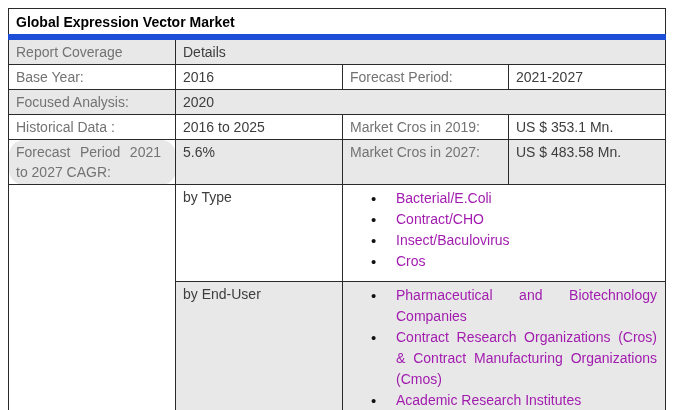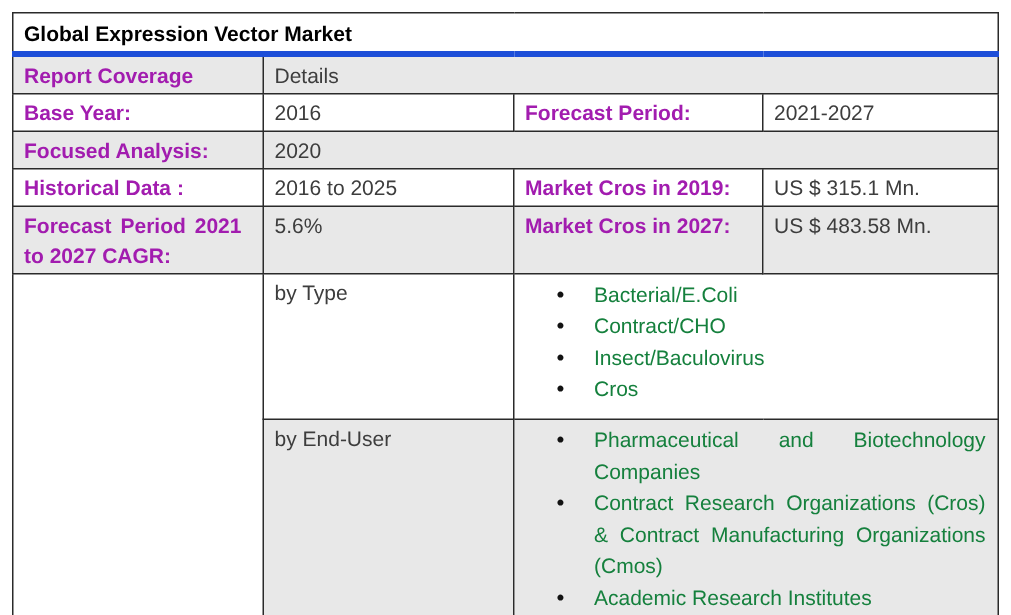--- a/index.html
+++ b/index.html
@@ -24,55 +24,55 @@
   td {
     border: 1px solid #2a2a2a;
     vertical-align: top;
     padding: 2px 8px 2px 7px;
     font-size: 14px;
     line-height: 20px;
     color: #3d3d3d;
     overflow: hidden;
   }
   td.b {
-    font-weight: bold;
-    color: #a21caf;
+    font-weight: normal;
+    color: #737373;
     margin-left: 31px;
   }
   tr.shade td { background: #e8e8e8; }
   td.white-cell { background: #ffffff; }
 
   tr.r-title td {
-    border-bottom: 4px solid #1d4ed8;
+    border-bottom: 6px solid #1d4ed8;
     height: 17px;
     font-weight: bold;
     color: #000000;
     padding-top: 3px;
   }
   tr.r-coverage td { height: 17px; }
   tr.r-base td { height: 16px; }
   tr.r-focused td { height: 16px; }
   tr.r-historical td { height: 15px; }
   tr.r-cagr td { height: 35px; }
   tr.r-type td { height: 92px; }
   tr.r-enduser td { height: 138px; }
 
   td.just { text-align: justify; }
-  td.cagr-label { padding-right: 14px; }
+  td.cagr-label { padding-right: 14px; border-radius: 15px; }
 
   ul.bullets {
     list-style: none;
     margin: 1px 0 0 0;
     padding: 0 0 0 46px;
   }
   ul.bullets li {
     position: relative;
     text-align: justify;
     line-height: 21px;
-    color: #15803d;
+    color: #a21caf;
   }
   ul.bullets li::before {
     content: "\2022";
     position: absolute;
     left: -25px;
     top: 0;
     color: #121212;
     font-size: 15px;
   }
 </style>
@@ -106,21 +106,21 @@
 
       <tr class="shade r-focused">
         <td class="b">Focused Analysis:</td>
         <td colspan="3">2020</td>
       </tr>
 
       <tr class="r-historical">
         <td class="b">Historical Data :</td>
         <td>2016 to 2025</td>
         <td class="b">Market Cros in 2019:</td>
-        <td>US $ 315.1 Mn.</td>
+        <td>US $ 353.1 Mn.</td>
       </tr>
 
       <tr class="shade r-cagr">
         <td class="b just cagr-label">Forecast Period 2021 to 2027 CAGR:</td>
         <td>5.6%</td>
         <td class="b">Market Cros in 2027:</td>
         <td>US $ 483.58 Mn.</td>
       </tr>
 
       <tr class="r-type">

